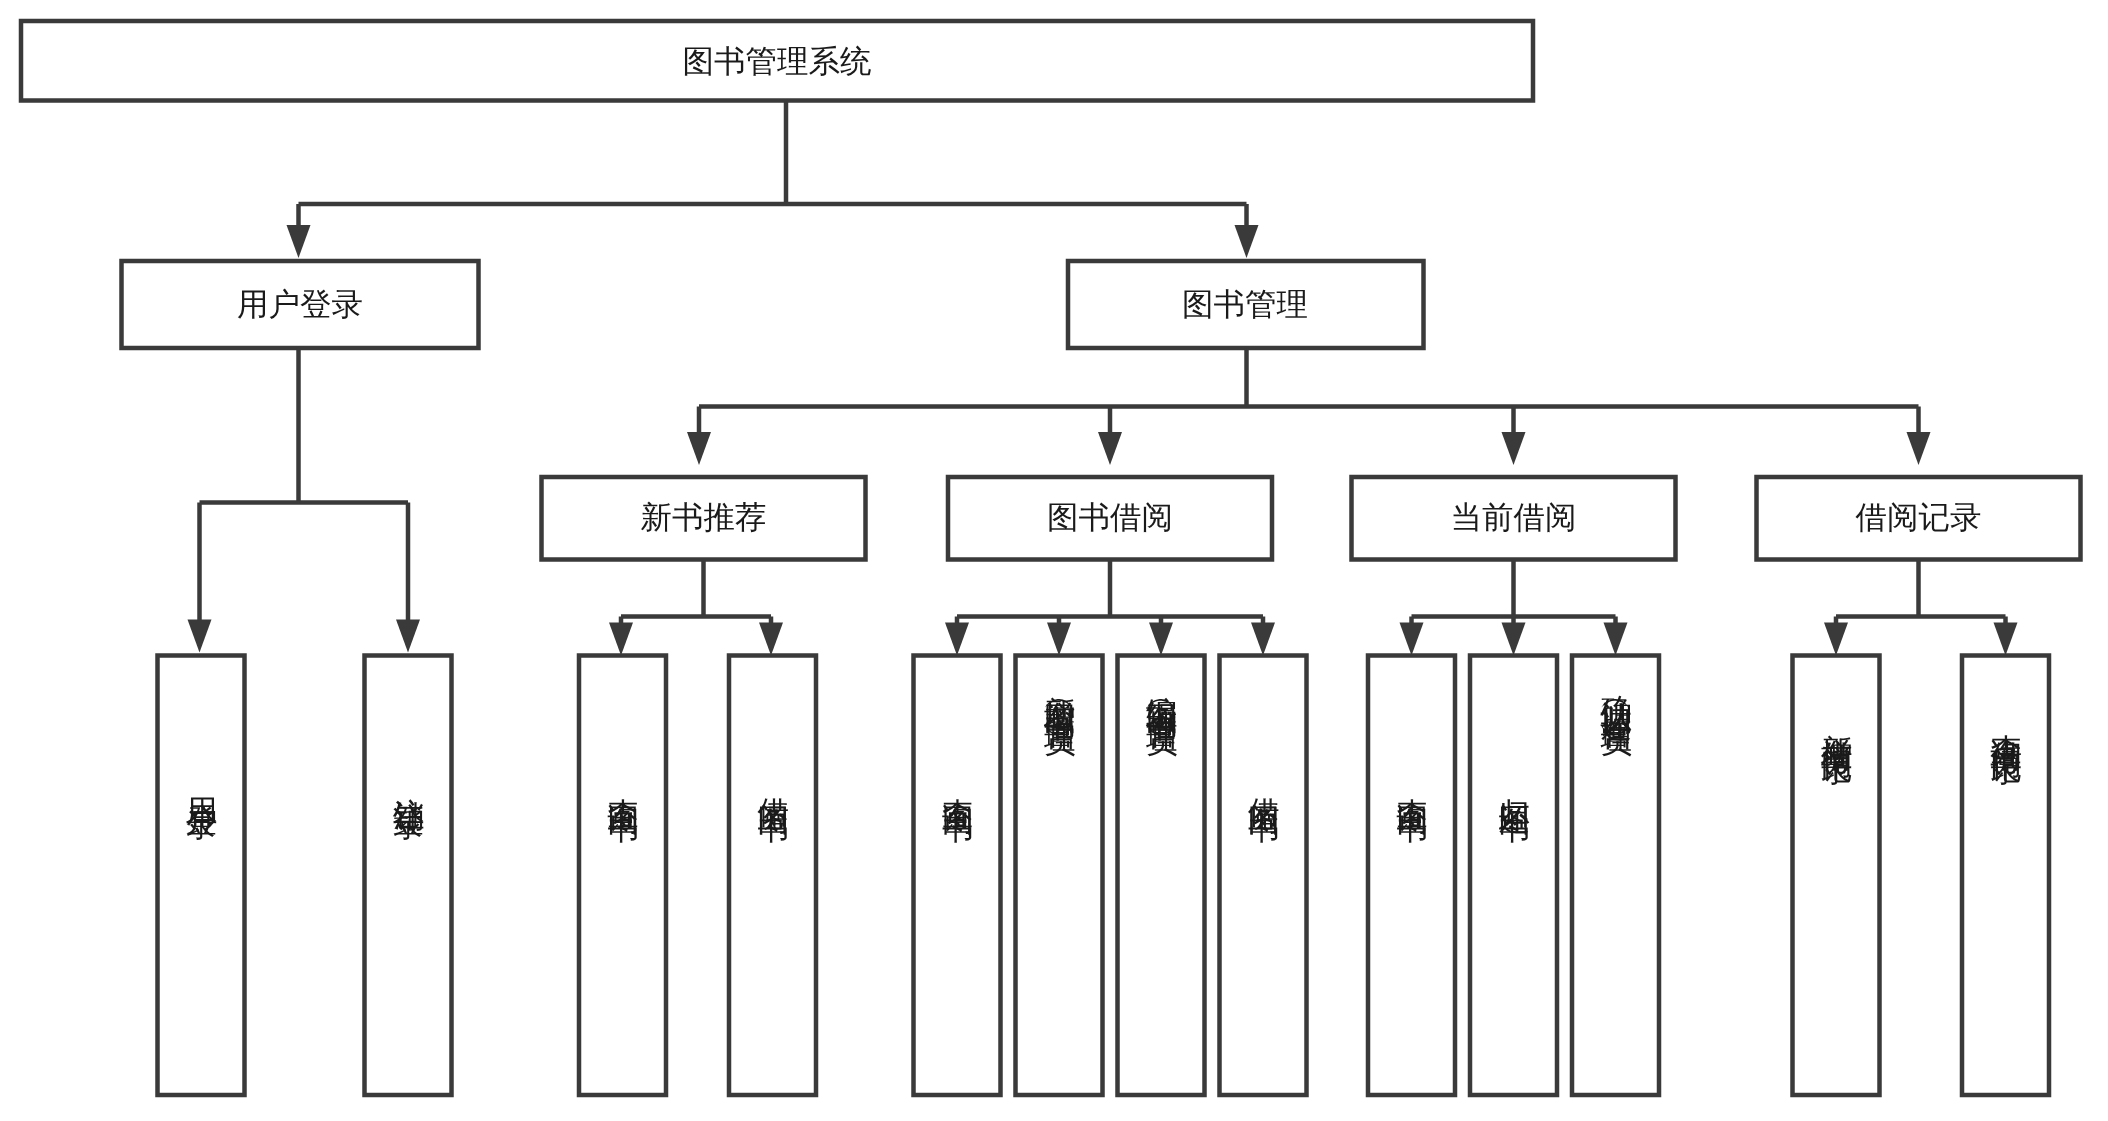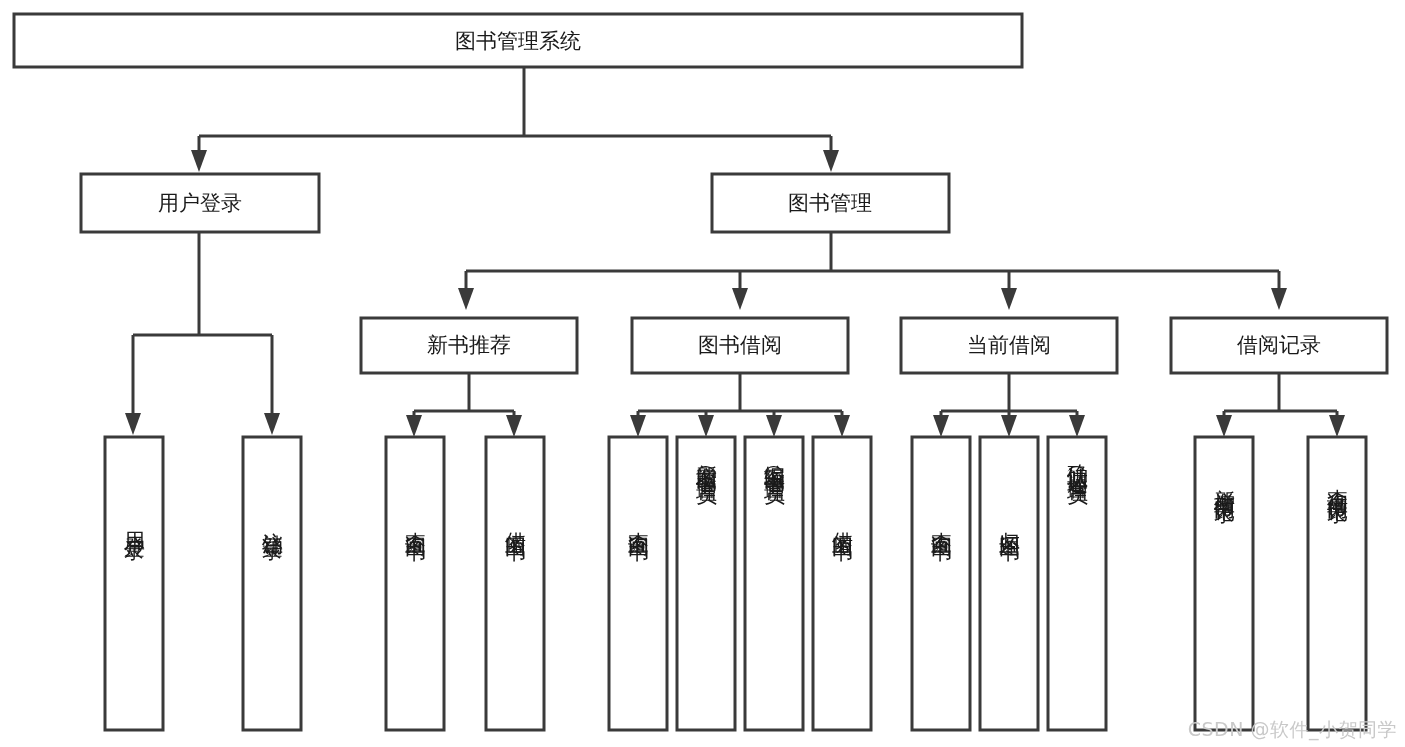--- a/index.html
+++ b/index.html
@@ -238,15 +238,14 @@
   </div>
 
   <div class="vlabel-wrap" style="left:1195px; top:437px; width:58px; height:293px; padding-top:35px;">
     <span class="vlabel">新增借阅记录</span>
   </div>
 
   <div class="vlabel-wrap" style="left:1308px; top:437px; width:58px; height:293px; padding-top:35px;">
     <span class="vlabel">查询借阅记录</span>
   </div>
 
-  <div class="watermark">CSDN @软件_小贺同学</div>
 
 </div>
 
 </body></html>

